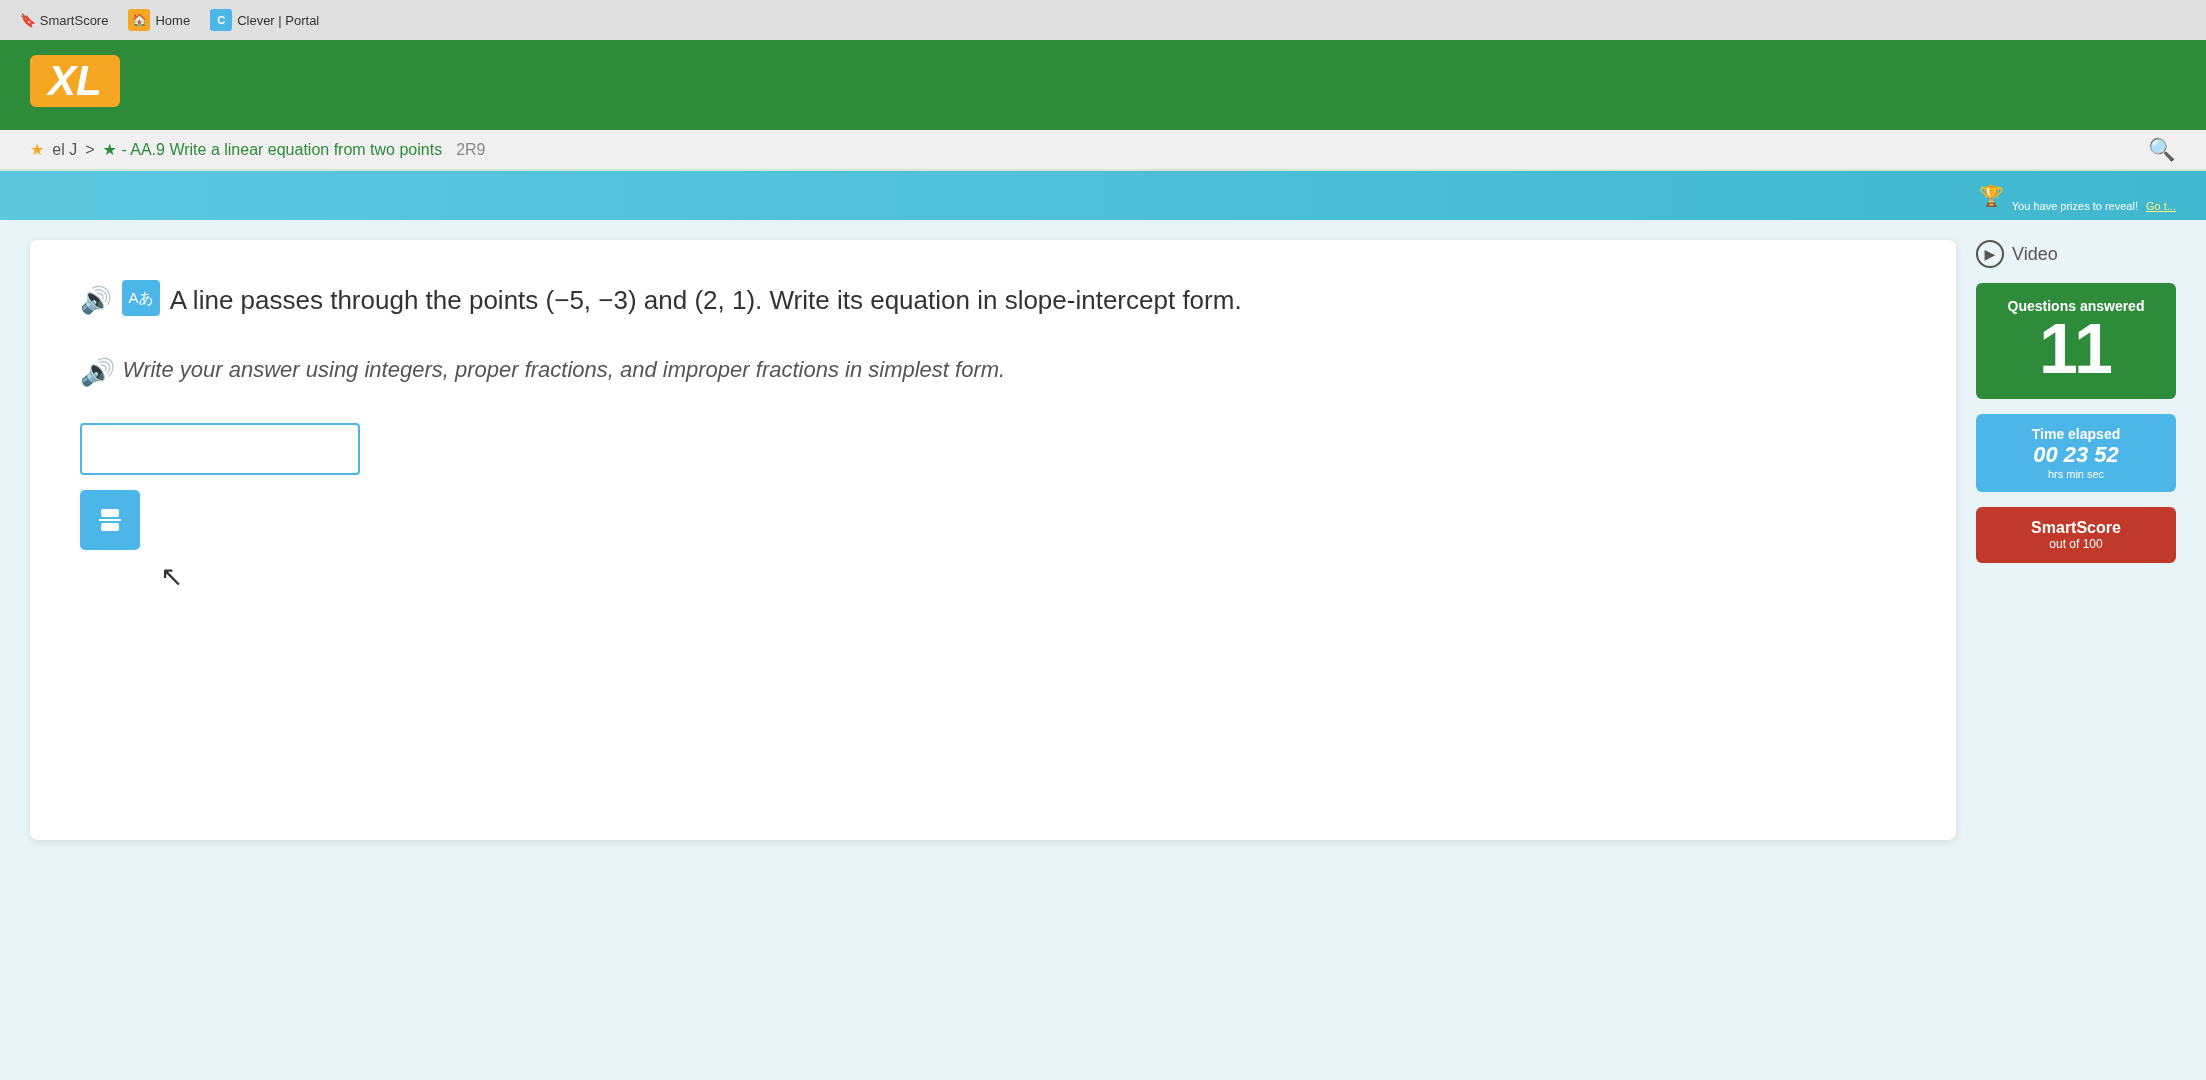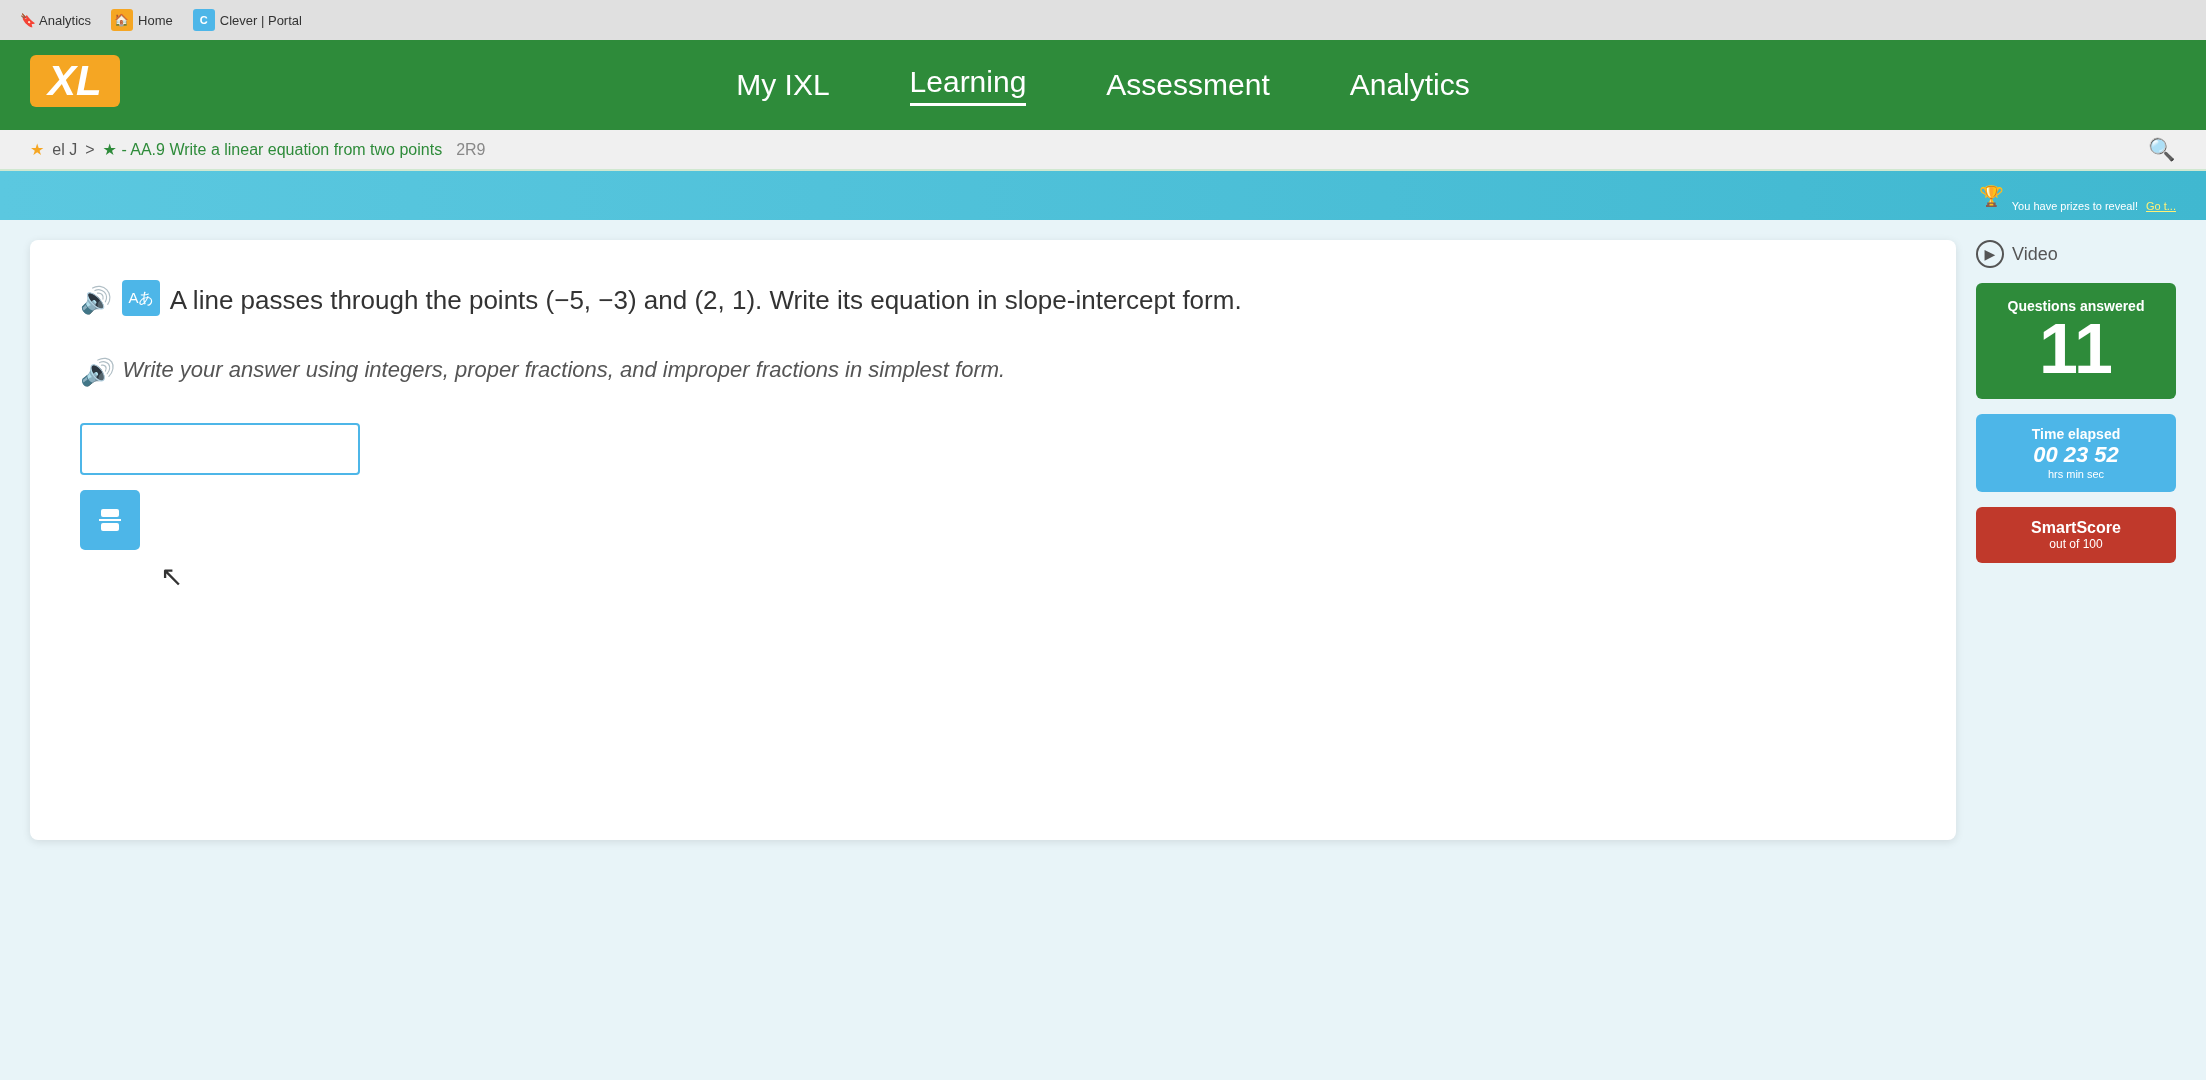--- a/index.html
+++ b/index.html
@@ -302,41 +302,35 @@
     }
     .smartscore-sub {
       font-size: 12px;
     }
   </style>
 </head>
 <body>
 
 <div class="browser-bar">
   <div class="browser-bar-item">
-    <span>🔖 Analytics</span>
+    <span>🔖 SmartScore</span>
   </div>
   <div class="browser-bar-item">
     <div class="home-icon-box">🏠</div>
     <span>Home</span>
   </div>
   <div class="browser-bar-item">
     <div class="clever-icon-box">C</div>
     <span>Clever | Portal</span>
   </div>
 </div>
 
 <div class="ixl-header">
   <div class="ixl-logo">
     <span>XL</span>
-  </div>
-  <div class="nav-items">
-    <a class="nav-item">My IXL</a>
-    <a class="nav-item active">Learning</a>
-    <a class="nav-item">Assessment</a>
-    <a class="nav-item">Analytics</a>
   </div>
 </div>
 
 <div class="breadcrumb-bar">
   <span class="star-icon">★</span>
   <span>el J</span>
   <span>&gt;</span>
   <span style="color:#2e8b3a; cursor:pointer;">★ - AA.9 Write a linear equation from two points</span>
   <span style="color:#888; margin-left:6px;">2R9</span>
   <span class="search-icon-right">🔍</span>

